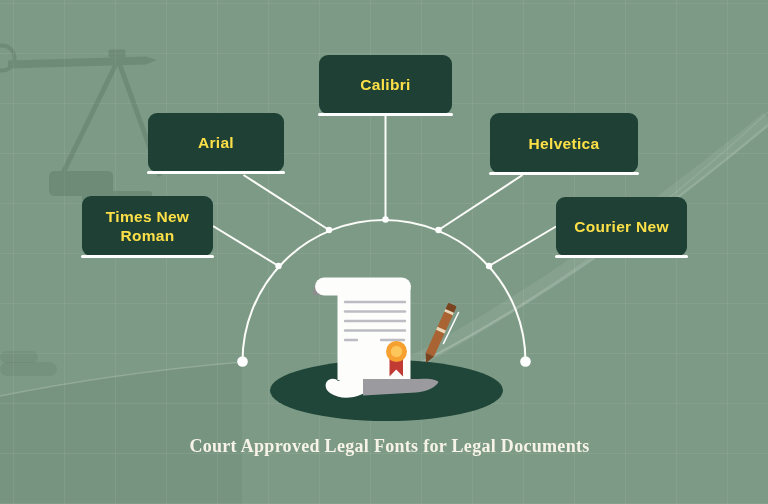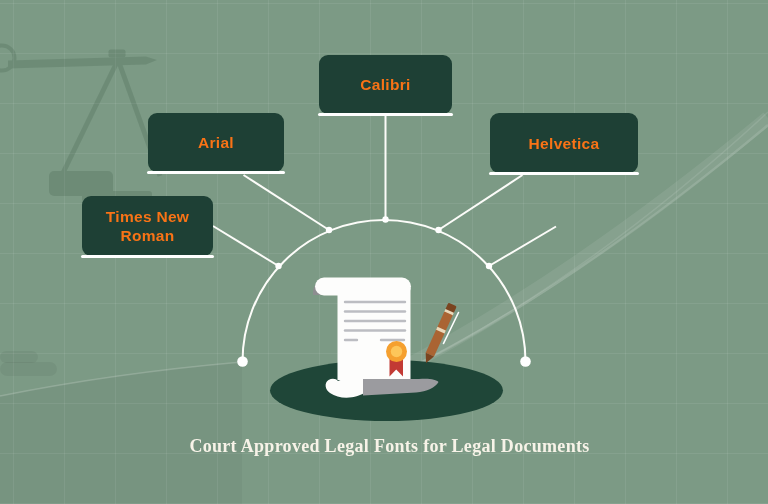--- a/index.html
+++ b/index.html
@@ -14,21 +14,21 @@
     background-size:51px 50px;
     background-position:13px 3px;
     font-family:"Liberation Sans", sans-serif;
   }
   svg.layer{position:absolute;left:0;top:0;width:768px;height:504px;}
   .font-box{
     position:absolute;
     background:#1e4035;
     border-radius:9px;
     display:flex;align-items:center;justify-content:center;
-    color:#f97316;
+    color:#fde047;
     font-weight:bold;
     font-size:15.5px;
     line-height:19px;
     letter-spacing:.3px;
     text-align:center;
     padding:4px 8px;
     box-sizing:border-box;
   }
   .font-box::after{
     content:"";
@@ -140,16 +140,19 @@
   </div>
   <div class="font-box box-arial">
     <span>Arial</span>
   </div>
   <div class="font-box box-calibri">
     <span>Calibri</span>
   </div>
   <div class="font-box box-helvetica">
     <span>Helvetica</span>
   </div>
+  <div class="font-box box-courier">
+    <span>Courier New</span>
+  </div>
 
   <div class="title">Court Approved Legal Fonts for Legal Documents</div>
 
 </div>
 
 </body></html>

